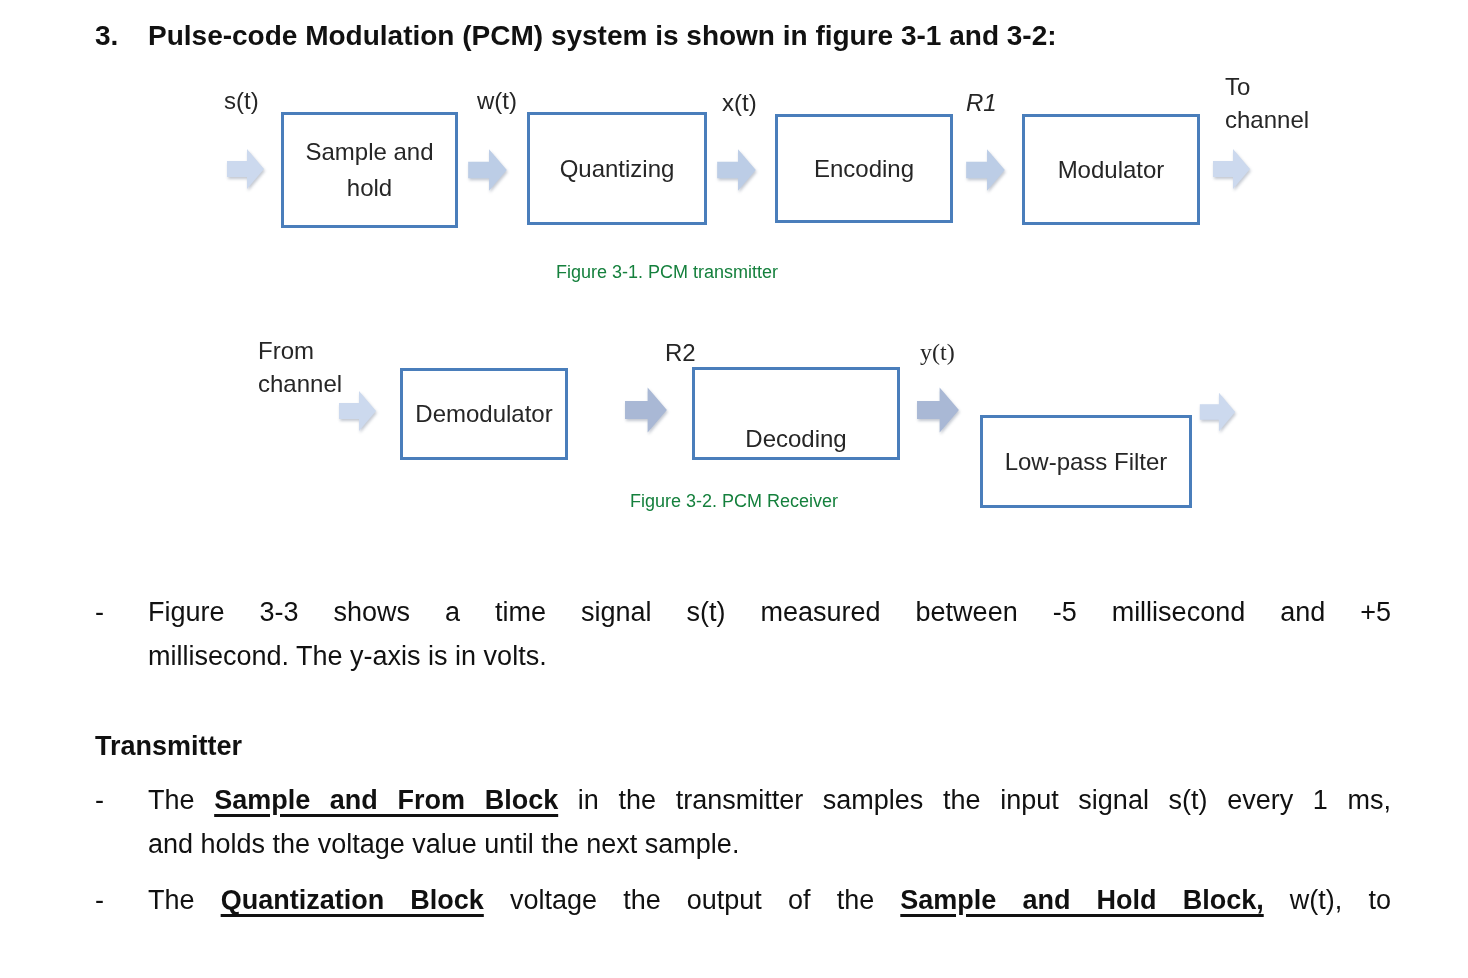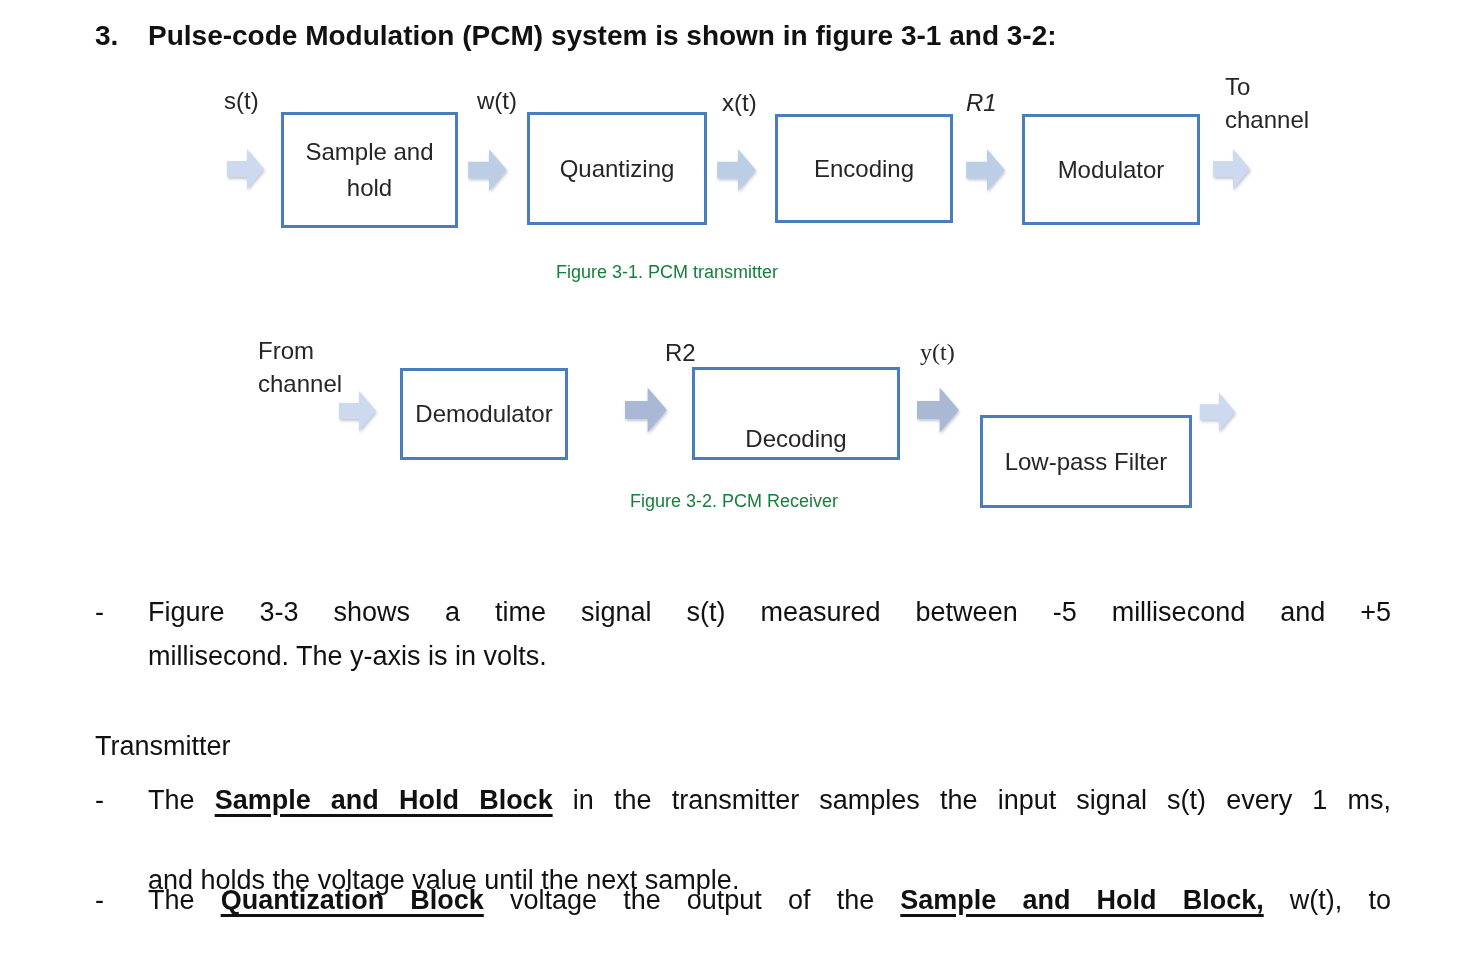--- a/index.html
+++ b/index.html
@@ -73,21 +73,21 @@
   }
   .bold-u {
     font-weight: bold;
     text-decoration: underline;
     text-decoration-thickness: 2.5px;
     text-underline-offset: 5px;
   }
   .section-heading {
     left: 95px; top: 726px;
     font-size: 27px;
-    font-weight: normal;
+    font-weight: bold;
     line-height: 40px;
     color: #111111;
   }
 </style>
 </head>
 <body>
 
 <div class="page">
 
   <div class="abs heading">
@@ -216,22 +216,22 @@
         <span class="jline" style="display:block;">Figure 3-3 shows a time signal s(t) measured between -5 millisecond and +5</span>
         <span style="display:block;">millisecond. The y-axis is in volts.</span>
       </span>
   </div>
 
   <div class="abs section-heading">Transmitter</div>
 
   <div class="abs bullet" style="left:95px;top:778px;">
     <span class="dash">-</span>
     <span class="content">
-        <span class="jline" style="display:block;"><span>The </span><span class="bold-u">Sample and Hold Block</span><span> in the transmitter samples the input signal s(t) every 1 ms,</span></span>
-        <span style="display:block;margin-top:36px;">and holds the voltage value until the next sample.</span>
+        <span class="jline" style="display:block;"><span>The </span><span class="bold-u">Sample and From Block</span><span> in the transmitter samples the input signal s(t) every 1 ms,</span></span>
+        <span style="display:block;">and holds the voltage value until the next sample.</span>
       </span>
   </div>
 
   <div class="abs bullet" style="left:95px;top:878px;">
     <span class="dash">-</span>
     <span class="content">
         <span class="jline" style="display:block;"><span>The </span><span class="bold-u">Quantization Block</span><span> voltage the output of the </span><span class="bold-u">Sample and Hold Block,</span><span> w(t), to</span></span>
       </span>
   </div>
 

